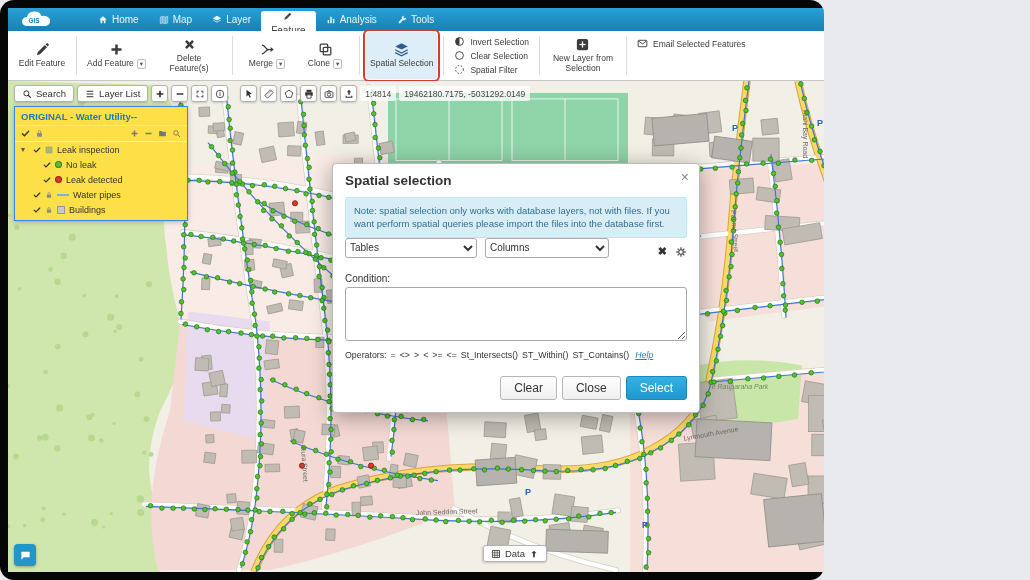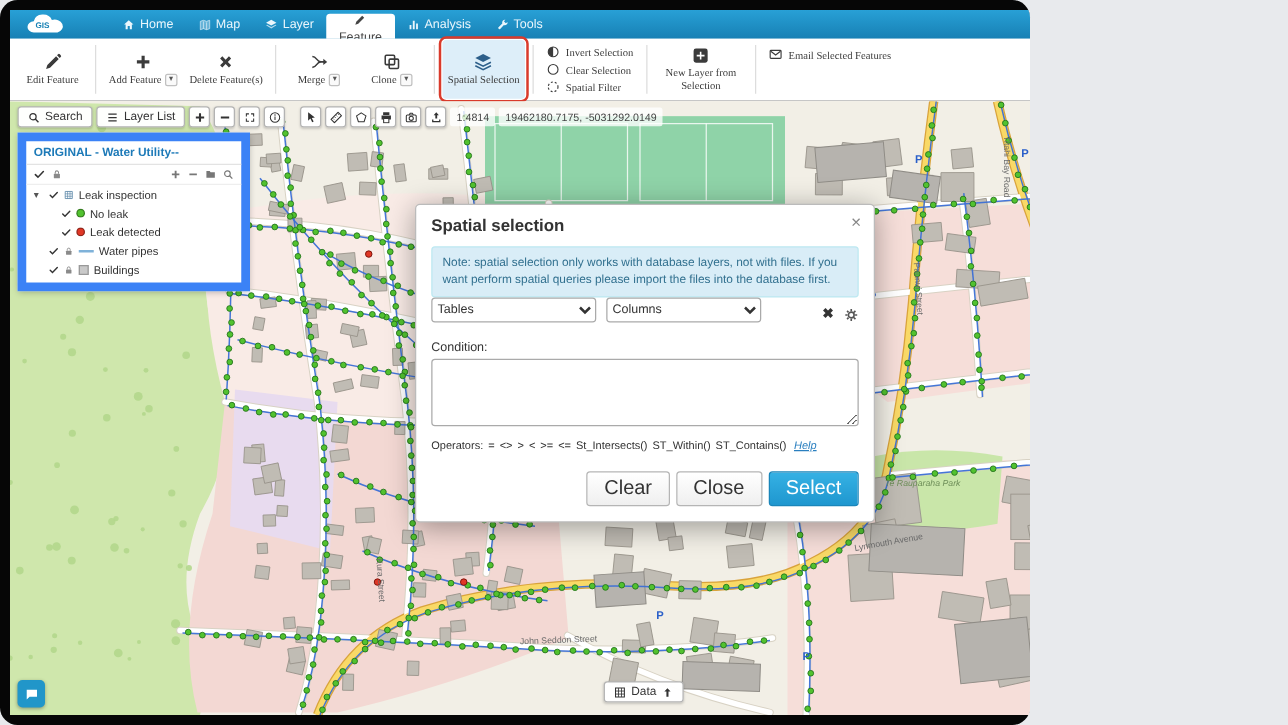--- a/index.html
+++ b/index.html
@@ -21,41 +21,41 @@
   .nav-item.active{background:#fff;color:#444;border-radius:3px 3px 0 0;margin-top:3px;flex-direction:column;}
   .nav-user{margin-left:auto;display:flex;align-items:center;gap:4px;cursor:pointer;}
 
   
   .ribbon{height:47px;background:#fff;border-bottom:1px solid #c6c6c6;display:flex;align-items:stretch;padding:1px 6px;flex:0 0 auto;}
   .ribbon-sep{width:1px;background:#ddd;margin:4px 6px;}
   .ribbon-group{display:flex;align-items:stretch;gap:2px;}
   .rbtn{display:flex;flex-direction:column;align-items:center;justify-content:center;min-width:48px;max-width:66px;padding:2px 4px;font-size:8.5px;color:#3b3b3b;text-align:center;border-radius:3px;cursor:pointer;line-height:1.15;}
   .rbtn .ic{width:15px;height:15px;margin-bottom:2px;}
   .rbtn.highlight{background:#ddeef9;outline:2px solid #d93a2b;outline-offset:1px;}
-  .rlabel-row{display:flex;align-items:center;gap:3px;justify-content:center;flex-wrap:wrap;font-family:Liberation Serif, serif;}
+  .rlabel-row{display:flex;align-items:center;gap:3px;justify-content:center;flex-wrap:wrap;}
   .caret-box{border:1px solid #c0c0c0;border-radius:2px;font-size:6.5px;padding:0 2px;color:#555;background:#fafafa;line-height:1.3;}
   .ribbon-list{display:flex;flex-direction:column;justify-content:center;gap:3px;padding:0 4px;}
   .ribbon-list.top{justify-content:flex-start;padding-top:6px;}
   .rbtn-row{display:flex;align-items:center;gap:5px;font-size:8.5px;color:#3b3b3b;cursor:pointer;white-space:nowrap;}
   .rbtn-row .ic{width:11px;height:11px;margin:0;}
 
   
   .map-area{position:relative;flex:1;overflow:hidden;background:#f2efe6;}
   #map-svg{position:absolute;inset:0;width:100%;height:100%;}
 
   
   .map-toolbar{position:absolute;top:4px;left:6px;display:flex;align-items:center;gap:3px;z-index:5;}
   .mbtn{display:flex;align-items:center;gap:4px;height:17px;padding:0 7px;background:rgba(255,255,255,.97);border:1px solid #b3b3b3;border-radius:3px;font-size:9.5px;color:#333;box-shadow:0 1px 2px rgba(0,0,0,.18);cursor:pointer;box-sizing:border-box;}
   .mbtn .ic{width:10px;height:10px;}
   .mbtn.square{width:17px;padding:0;justify-content:center;}
   .tb-gap{width:6px;}
   .mchip{height:15px;display:flex;align-items:center;padding:0 5px;background:rgba(255,255,255,.78);border-radius:2px;font-size:8.5px;color:#444;white-space:nowrap;}
 
   
-  .layer-panel{position:absolute;top:25px;left:6px;width:172px;background:#ffffff;border:7px solid #3b82f6;box-shadow:0 1px 5px rgba(0,0,0,.25);z-index:4;font-size:9px;color:#333;padding-bottom:3px;}
+  .layer-panel{position:absolute;top:25px;left:6px;width:172px;background:#fde047;border:1px solid #3b82f6;box-shadow:0 1px 5px rgba(0,0,0,.25);z-index:4;font-size:9px;color:#333;padding-bottom:3px;}
   .lp-title{color:#1d7ab8;font-weight:bold;font-size:9.5px;padding:4px 6px 3px;border-bottom:1px solid #e3e3e3;white-space:nowrap;overflow:hidden;}
   .lp-tools{display:flex;align-items:center;gap:5px;padding:3px 6px;border-bottom:1px solid #eee;}
   .lp-tools .ic{width:9px;height:9px;}
   .lp-tools .right{margin-left:auto;display:flex;gap:5px;color:#777;}
   .lrow{display:flex;align-items:center;gap:4px;padding:1px 6px;height:13px;cursor:pointer;}
   .lrow .ic{width:8px;height:8px;}
   .lrow.indent{padding-left:28px;}
   .caret-slot{width:8px;font-size:8px;color:#555;line-height:1;}
   .sym-dot{width:7px;height:7px;border-radius:50%;border:1px solid rgba(0,0,0,.35);box-sizing:border-box;}
   .sym-line{width:12px;height:2px;background:#7fb2d9;}
@@ -73,21 +73,21 @@
   .sel-tables{width:132px;}
   .sel-columns{width:124px;}
   .dlg-row .icons{margin-left:auto;display:flex;gap:8px;align-items:center;color:#555;}
   .dlg-row .icons .x{font-weight:bold;color:#333;font-size:11px;cursor:pointer;line-height:1;}
   .dlg-row .icons .ic{width:12px;height:12px;cursor:pointer;}
   .dlg-cond-label{font-size:10px;margin:15px 0 3px;color:#333;}
   .dialog textarea{width:100%;box-sizing:border-box;height:54px;border:1px solid #aaa;border-radius:3px;resize:vertical;font-family:inherit;font-size:10px;}
   .dlg-operators{font-size:8.8px;color:#333;margin:5px 0 2px;display:flex;gap:4px;align-items:center;white-space:nowrap;}
   .help-link{color:#2a7fbf;text-decoration:underline;cursor:pointer;margin-left:2px;font-style:italic;}
   .dlg-footer{display:flex;justify-content:flex-end;gap:5px;padding:10px 12px 12px;}
-  .btn{font-size:16px;padding:4px 13px;border:1px solid #b5b5b5;border-radius:3px;background:linear-gradient(#fff,#efefef);color:#333;cursor:pointer;font-family:inherit;}
+  .btn{font-size:12px;padding:4px 13px;border:1px solid #b5b5b5;border-radius:3px;background:linear-gradient(#fff,#efefef);color:#333;cursor:pointer;font-family:inherit;}
   .btn.primary{background:linear-gradient(#35b1e4,#1f97cf);border-color:#1a86ba;color:#fff;}
 
   
   .data-button{position:absolute;bottom:10px;left:50%;transform:translateX(-50%);z-index:5;}
   .chat-button{position:absolute;left:6px;bottom:6px;width:22px;height:22px;background:#2196c9;border-radius:4px;display:flex;align-items:center;justify-content:center;color:#fff;z-index:5;cursor:pointer;box-shadow:0 1px 3px rgba(0,0,0,.3);}
   .chat-button .ic{width:11px;height:11px;}
   .attribution{position:absolute;right:6px;bottom:2px;font-size:7px;color:#555;z-index:5;background:rgba(255,255,255,.6);padding:0 3px;}
   .attribution .osm{color:#4472c4;}
 </style>
 </head>

